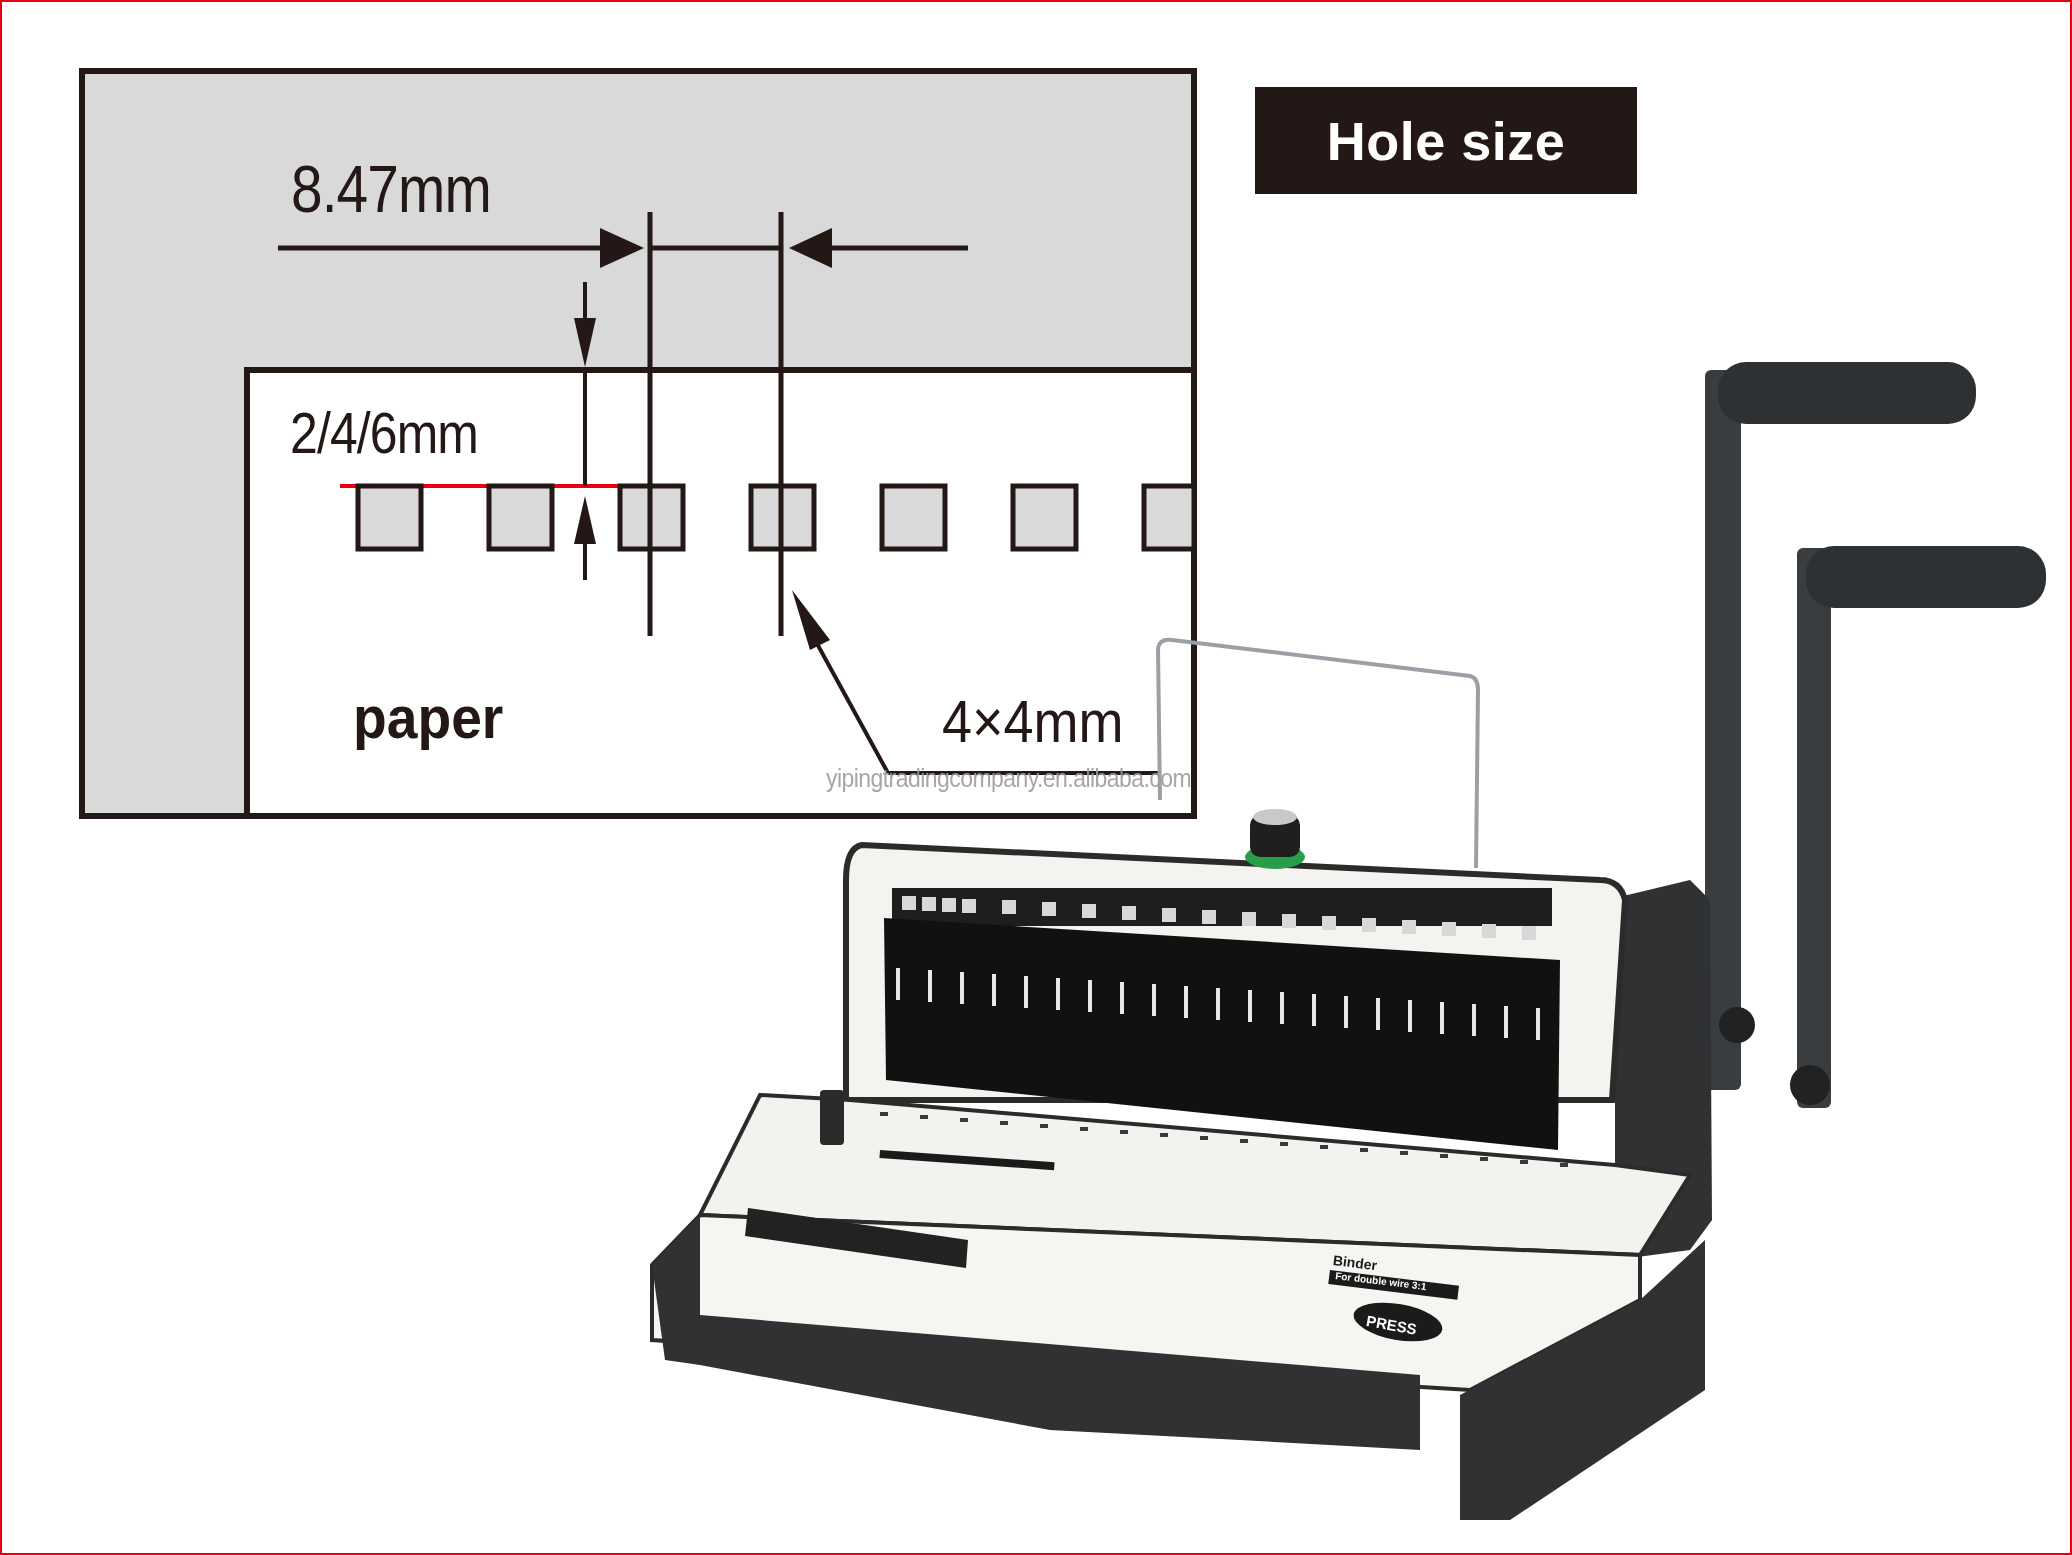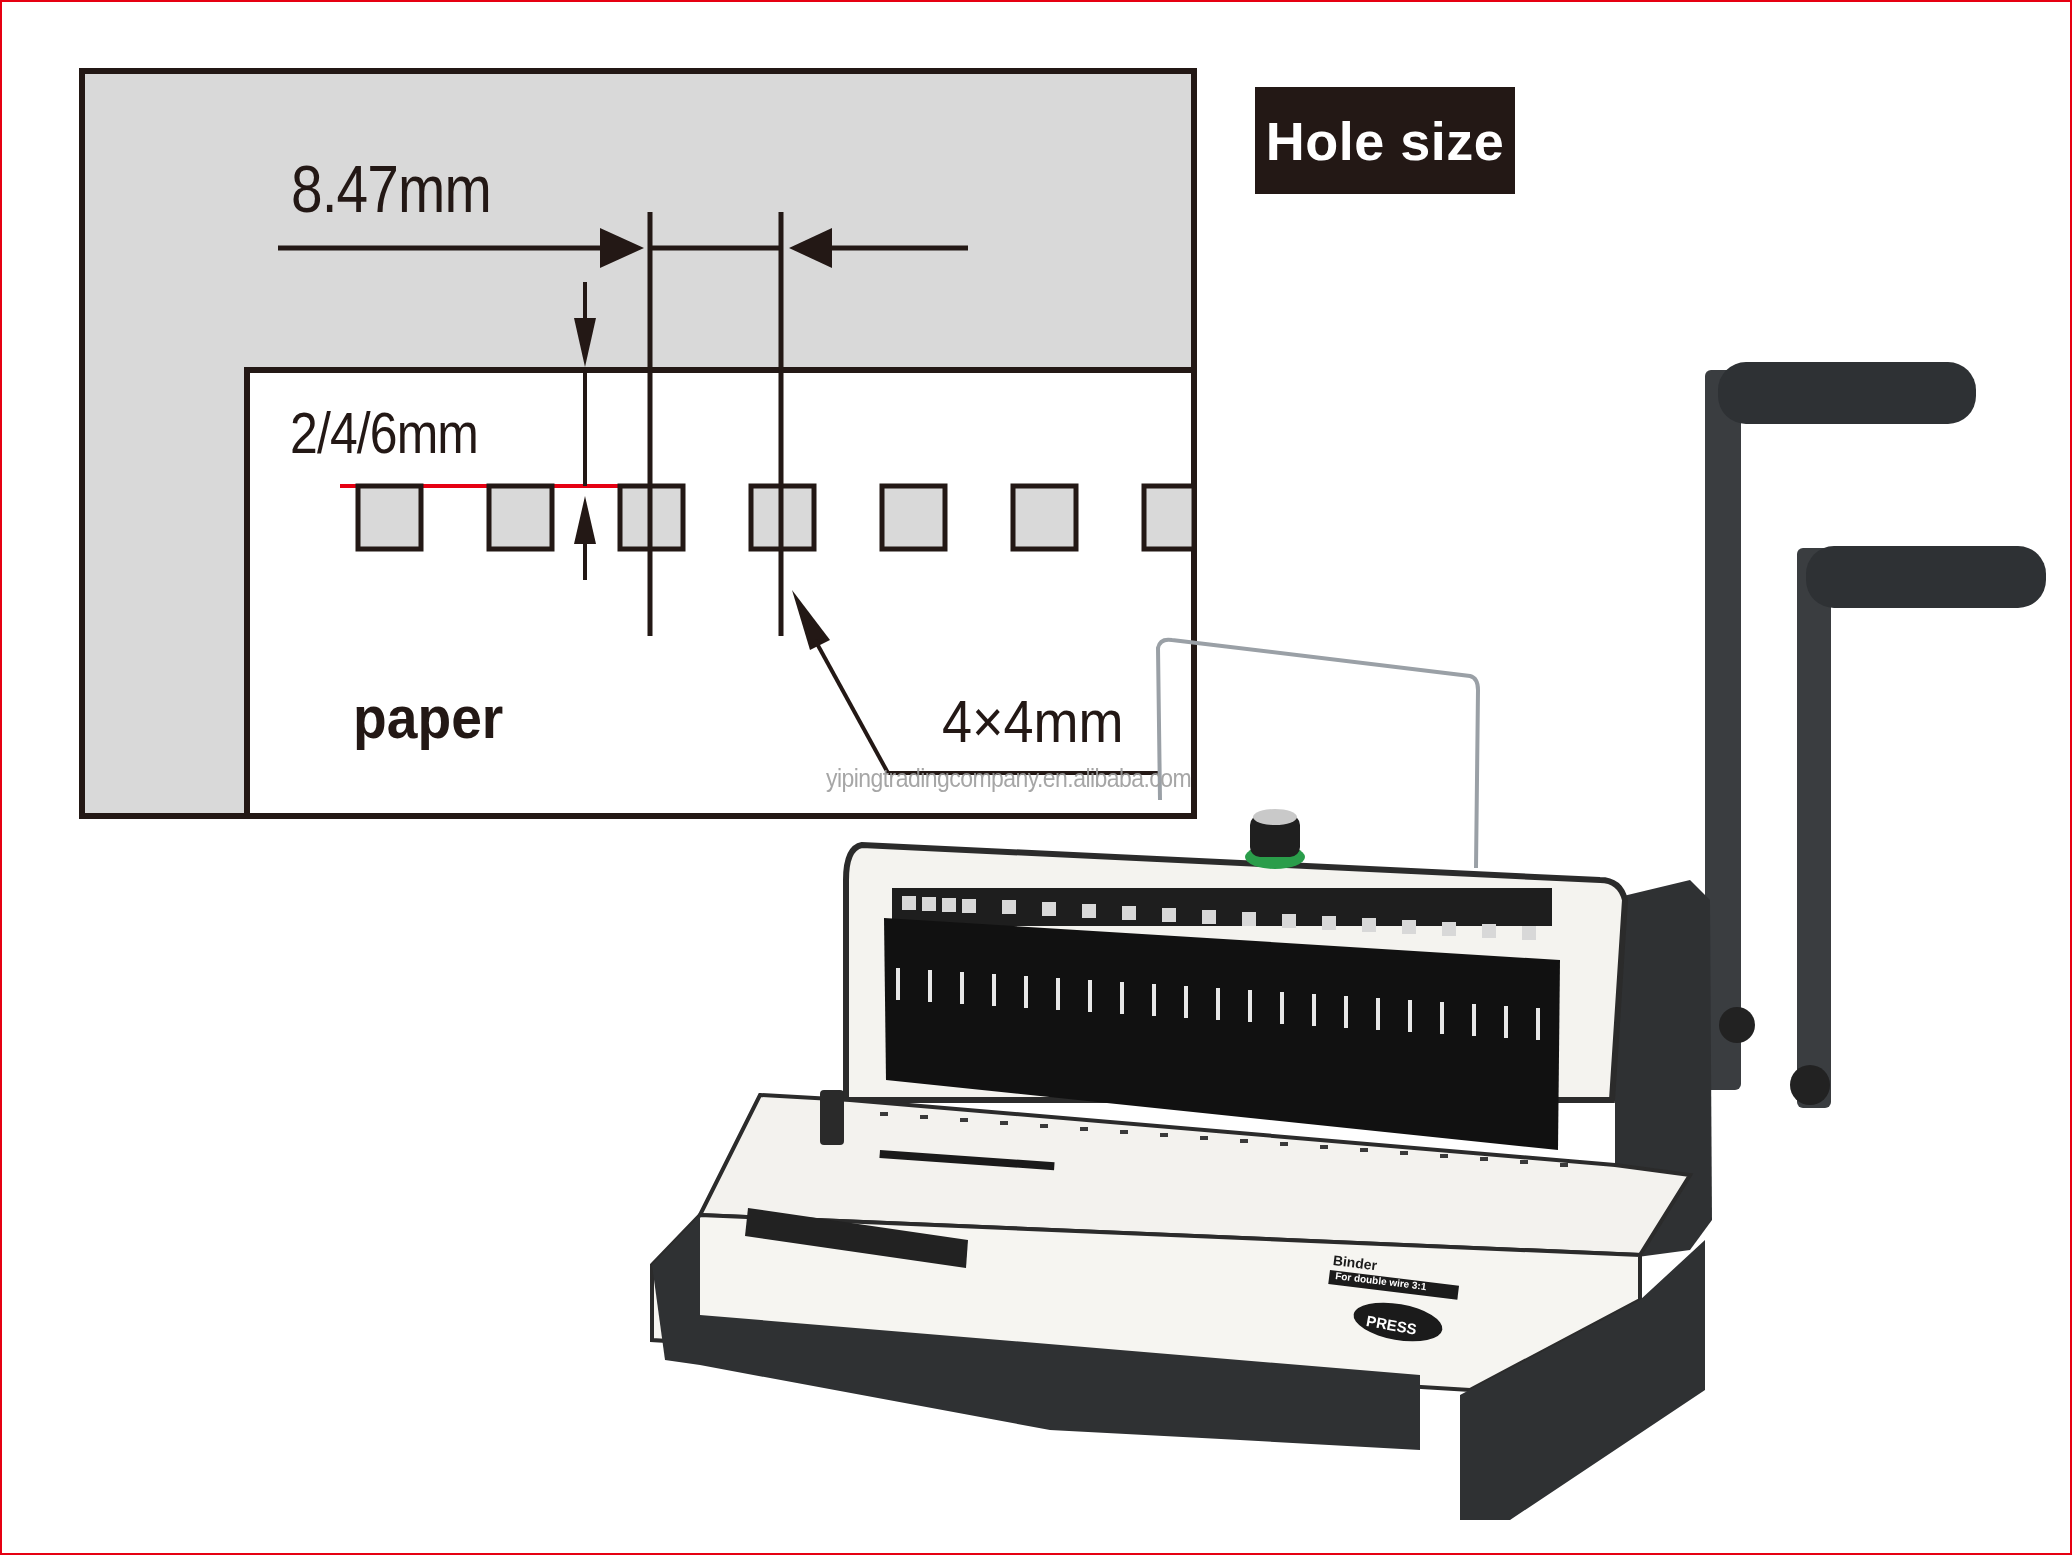--- a/index.html
+++ b/index.html
@@ -8,21 +8,21 @@
   .frame { position: absolute; left: 0; top: 0; width: 2068px; height: 1551px;
            border: 2px solid #e60012; }
   .diagram { position: absolute; left: 0; top: 0; width: 2072px; height: 1555px; }
   .txt { position: absolute; color: #231815; white-space: nowrap; line-height: 1; }
   .dim-847 { left: 291px; top: 156px; font-size: 66px; letter-spacing: -1px; transform: scaleX(0.86); transform-origin: left top; }
   .dim-246 { left: 290px; top: 404px; font-size: 58px; letter-spacing: -1px; transform: scaleX(0.86); transform-origin: left top; }
   .lbl-paper { left: 353px; top: 688px; font-size: 60px; font-weight: bold; transform: scaleX(0.92); transform-origin: left top; }
   .dim-44 { left: 942px; top: 692px; font-size: 60px; transform: scaleX(0.9); transform-origin: left top; }
   .watermark { position: absolute; left: 826px; top: 764px; font-size: 25px; color: #9d9d9d;
                letter-spacing: -0.6px; white-space: nowrap; transform: scaleX(0.92); transform-origin: left top; opacity: 0.9; }
-  .hole-size { position: absolute; left: 1255px; top: 87px; width: 260px; height: 107px;
+  .hole-size { position: absolute; left: 1255px; top: 87px; width: 382px; height: 107px;
                background: #231815; display: flex; align-items: center; justify-content: center; }
   .hole-size span { color: #ffffff; font-weight: bold; font-size: 54px; letter-spacing: 0.5px; }
 </style>
 </head>
 <body>
 
 <div class="frame"></div>
 
 <svg class="diagram" viewBox="0 0 2072 1555" xmlns="http://www.w3.org/2000/svg">
 

